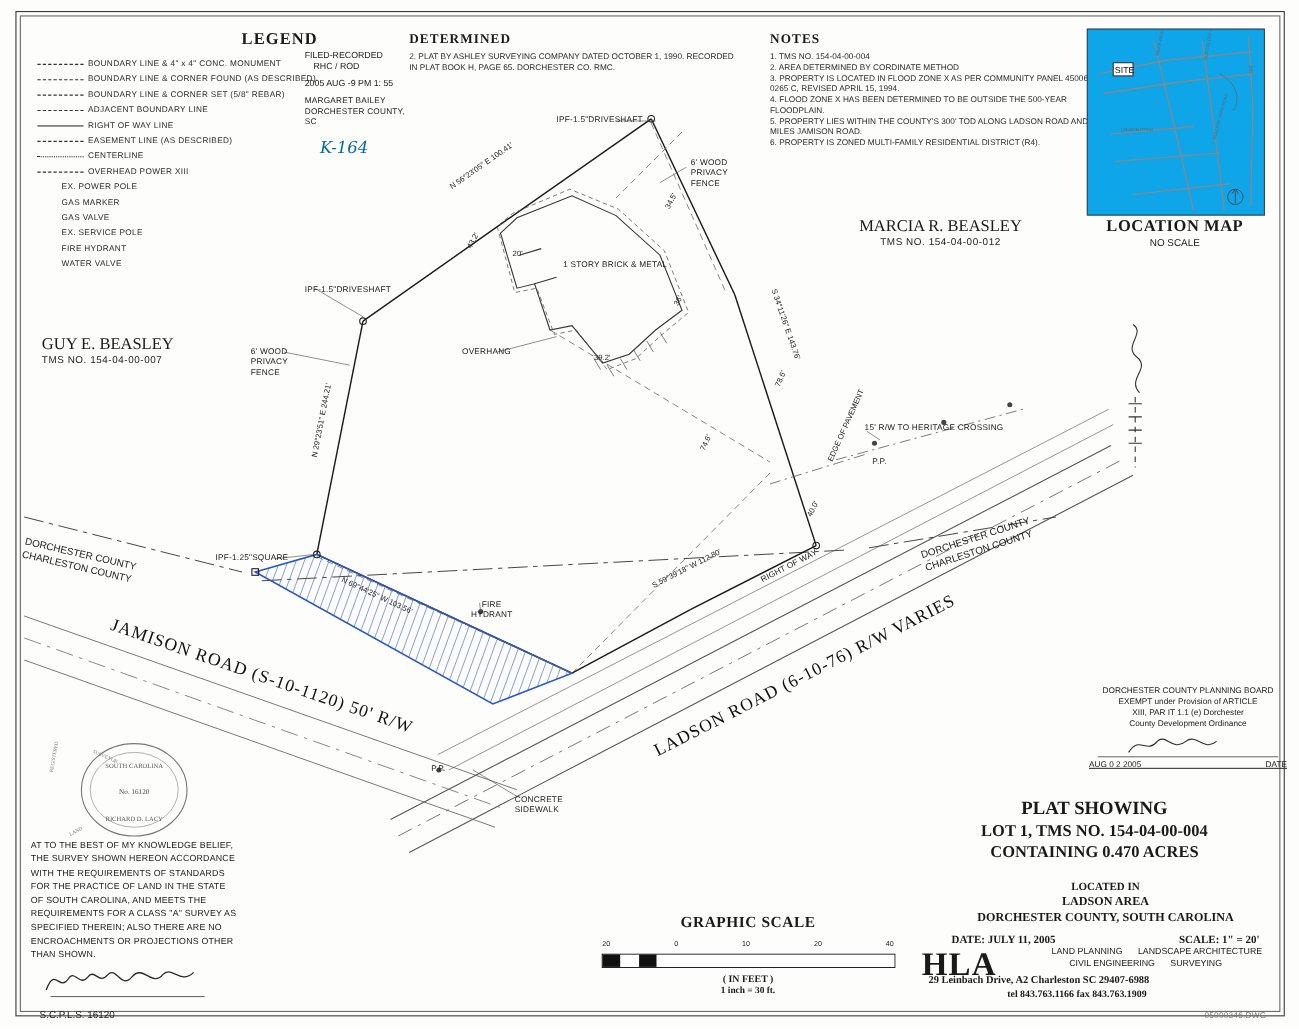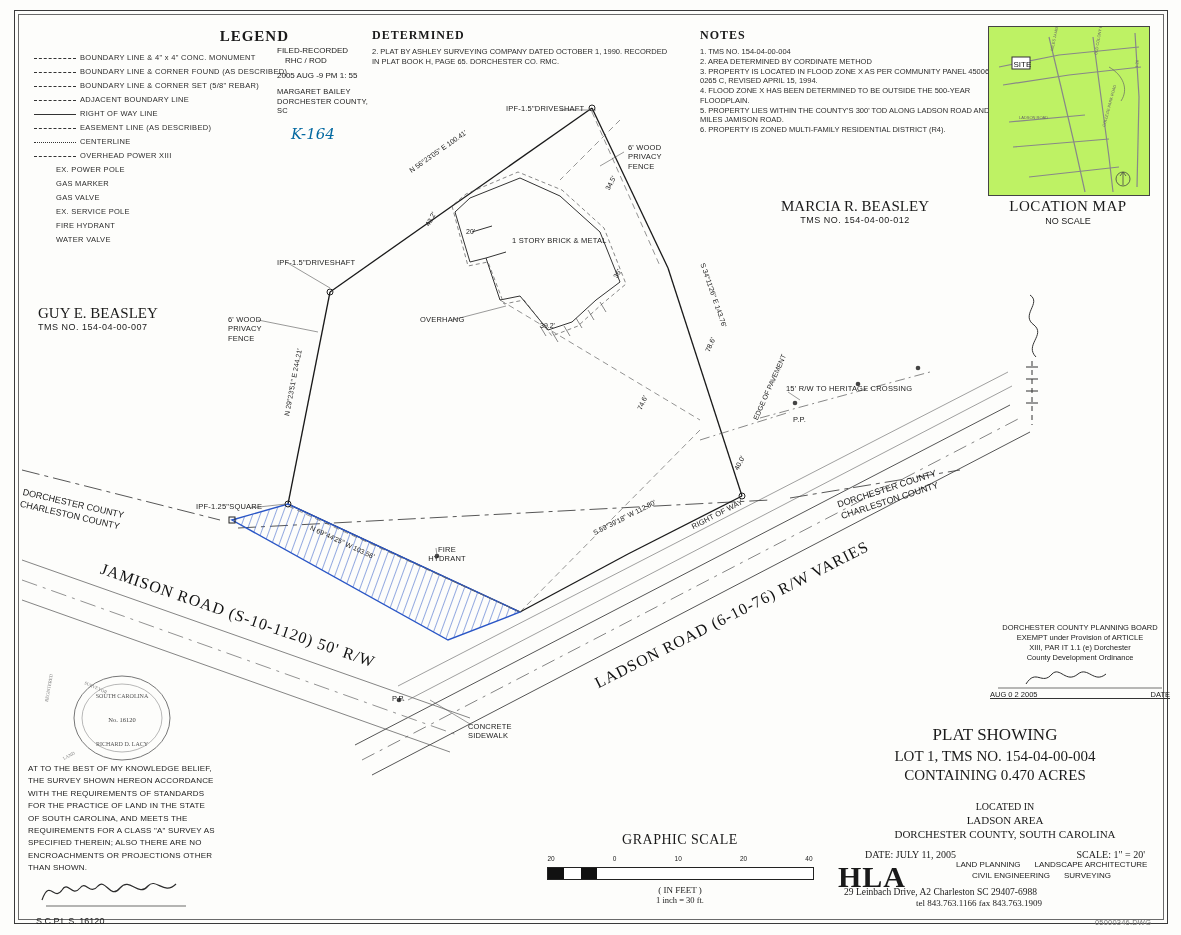--- a/index.html
+++ b/index.html
@@ -24,21 +24,21 @@
     position:absolute;left:18px;top:14px;width:1144px;height:904px;
     border:1px solid #6a6a6a;
   }
   .abs{position:absolute;}
   .t{font-size:7.5px;line-height:1.25;letter-spacing:.2px;}
   .t8{font-size:8px;line-height:1.3;}
   .t9{font-size:9px;line-height:1.3;}
   .t10{font-size:10px;line-height:1.3;}
   .t11{font-size:11px;line-height:1.3;}
   .bold{font-weight:bold;}
-  .serif{font-family:"Liberation Serif", serif;}
+  .serif{font-family:"Liberation Serif", serif;font-weight:bold;}
   .center{text-align:center;}
   .hand{font-family:"DejaVu Serif", serif;font-style:italic;color:#0369a1;}
 
   
   #legend{left:34px;top:28px;width:255px;}
   #legend .title{font-size:15px;font-weight:bold;letter-spacing:1px;font-family:"Liberation Serif",serif;text-align:right;}
   .leg-row{display:flex;align-items:center;height:13px;margin-top:1px;}
   .leg-sym{width:46px;flex:0 0 46px;height:12px;position:relative;}
   .leg-label{font-size:7.5px;letter-spacing:.3px;color:#2b2b2b;white-space:nowrap;}
   .ln{position:absolute;left:0;right:4px;top:6px;height:0;border-top:1px solid #333;}
@@ -48,21 +48,21 @@
   .leg-indent{padding-left:22px;}
 
   
   #filed{left:277px;top:46px;width:92px;}
   #references{left:372px;top:28px;width:300px;}
   #notes{left:700px;top:28px;width:300px;}
   .blk-title{font-size:12px;font-weight:bold;letter-spacing:1px;font-family:"Liberation Serif",serif;}
   .blk-body{font-size:7.5px;line-height:1.3;color:#2b2b2b;}
 
   
-  #locmap{left:988px;top:26px;width:160px;height:168px;border:1px solid #444;background:#bef264;}
+  #locmap{left:988px;top:26px;width:160px;height:168px;border:1px solid #444;background:#0ea5e9;}
   #locmap-cap{left:988px;top:198px;width:160px;}
 
   
   #beasley-m{left:740px;top:198px;width:230px;}
   #beasley-g{left:38px;top:305px;width:200px;}
   .owner{font-family:"Liberation Serif",serif;font-size:15px;}
   .owner-sub{font-size:9px;letter-spacing:.5px;}
 
   
   #draw{left:0;top:0;width:1181px;height:935px;pointer-events:none;}

